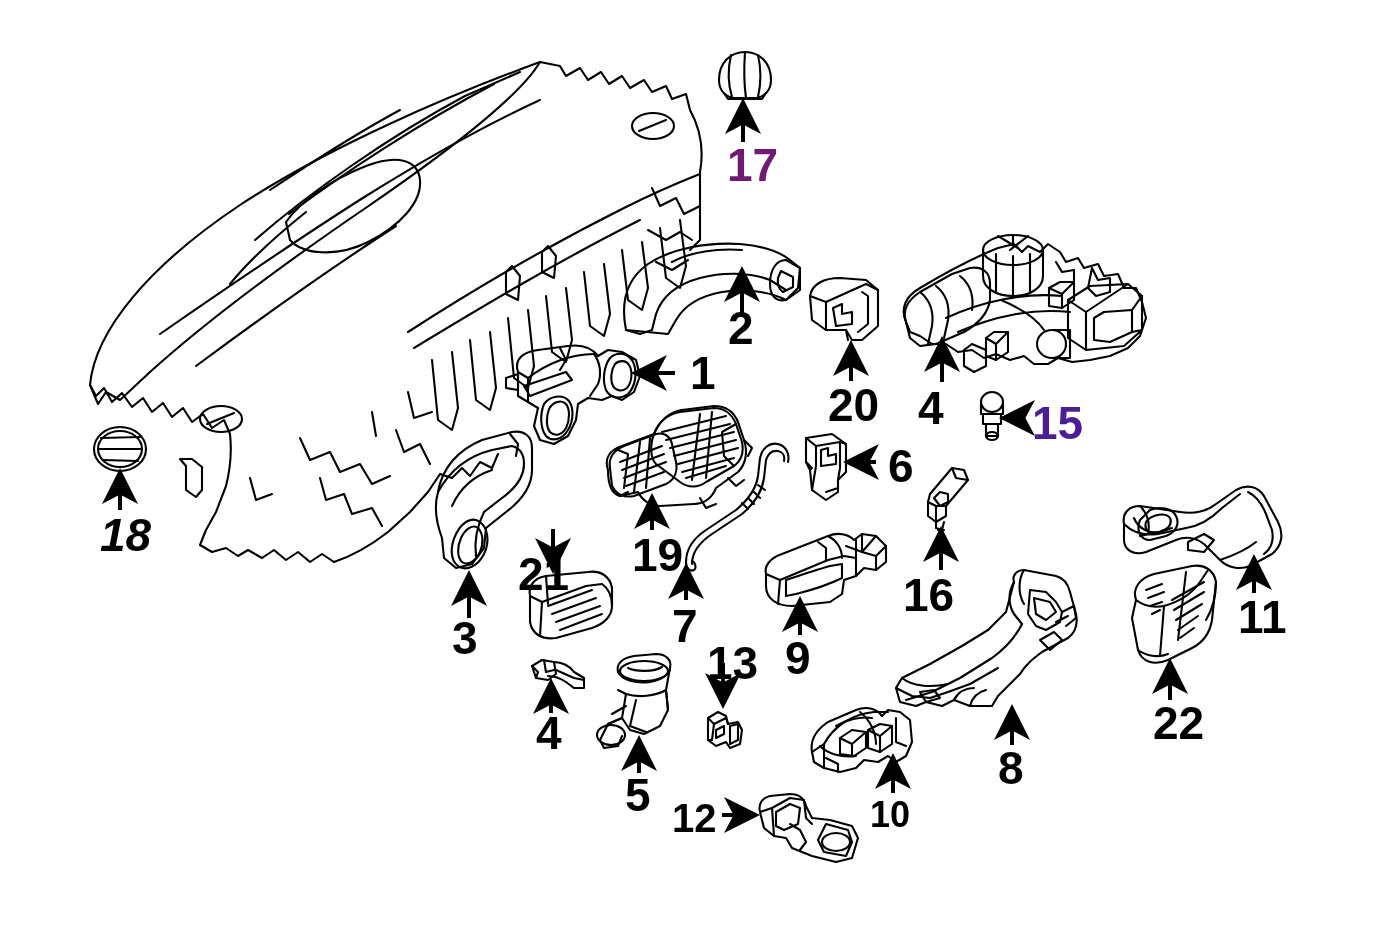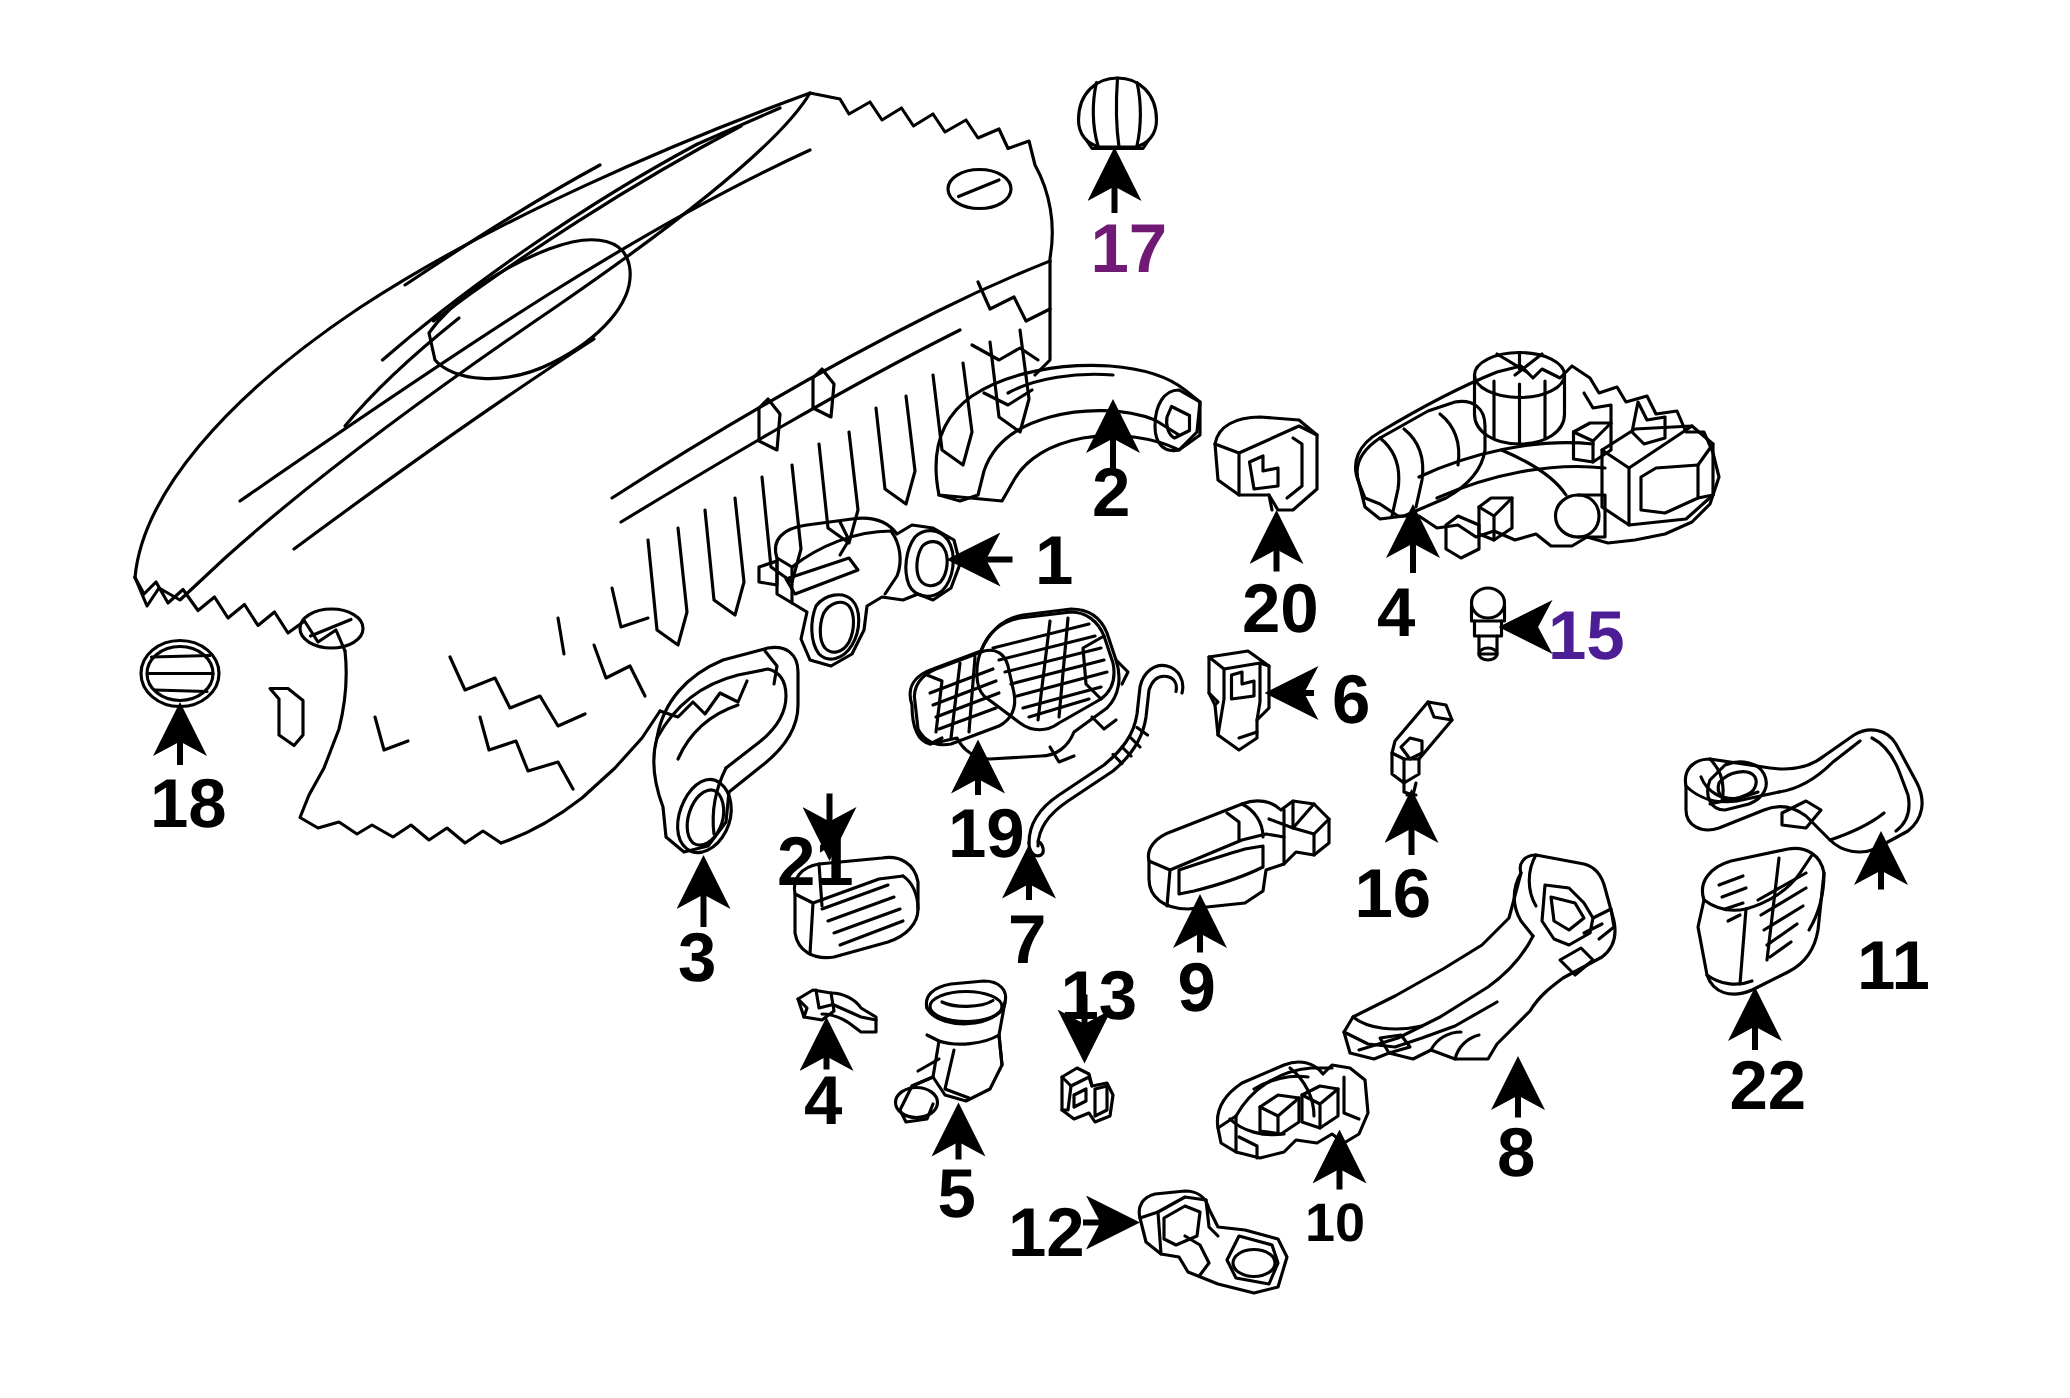--- a/index.html
+++ b/index.html
@@ -474,27 +474,27 @@
       <div class="callout" style="left: 690px; top: 350px; font-size: 46px; color: rgb(0, 0, 0);">1</div>
       <div class="callout" style="left: 728px; top: 305px; font-size: 46px; color: rgb(0, 0, 0);">2</div>
       <div class="callout" style="left: 452px; top: 615px; font-size: 46px; color: rgb(0, 0, 0);">3</div>
       <div class="callout" style="left: 536px; top: 710px; font-size: 46px; color: rgb(0, 0, 0);">4</div>
       <div class="callout" style="left: 625px; top: 772px; font-size: 46px; color: rgb(0, 0, 0);">5</div>
       <div class="callout" style="left: 888px; top: 443px; font-size: 46px; color: rgb(0, 0, 0);">6</div>
       <div class="callout" style="left: 672px; top: 603px; font-size: 46px; color: rgb(0, 0, 0);">7</div>
       <div class="callout" style="left: 998px; top: 745px; font-size: 46px; color: rgb(0, 0, 0);">8</div>
       <div class="callout" style="left: 785px; top: 635px; font-size: 46px; color: rgb(0, 0, 0);">9</div>
       <div class="callout" style="left: 870px; top: 797px; font-size: 36px; color: rgb(0, 0, 0);">10</div>
-      <div class="callout" style="left: 1238px; top: 594px; font-size: 46px; color: rgb(0, 0, 0); margin-top: 26px;">11</div>
-      <div class="callout" style="left: 672px; top: 798px; font-size: 46px; color: rgb(0, 0, 0);">12</div>
+      <div class="callout" style="left: 1238px; top: 594px; font-size: 46px; color: rgb(0, 0, 0);">11</div>
+      <div class="callout" style="left: 672px; top: 798px; font-size: 40px; color: rgb(0, 0, 0);">12</div>
       <div class="callout" style="left: 707px; top: 640px; font-size: 46px; color: rgb(0, 0, 0);">13</div>
       <div class="callout" style="left: 918px; top: 385px; font-size: 46px; color: rgb(0, 0, 0);">4</div>
       <div class="callout" style="left: 1032px; top: 400px; font-size: 46px; color: #4c1d95;">15</div>
       <div class="callout" style="left: 903px; top: 572px; font-size: 46px; color: rgb(0, 0, 0);">16</div>
       <div class="callout" style="left: 727px; top: 142px; font-size: 46px; color: #701a75;">17</div>
-      <div class="callout" style="left: 100px; top: 512px; font-size: 46px; color: rgb(0, 0, 0);">18</div>
+      <div class="callout" style="left: 100px; top: 512px; font-size: 46px; color: rgb(0, 0, 0); font-style: italic;">18</div>
       <div class="callout" style="left: 632px; top: 532px; font-size: 46px; color: rgb(0, 0, 0);">19</div>
       <div class="callout" style="left: 828px; top: 382px; font-size: 46px; color: rgb(0, 0, 0);">20</div>
       <div class="callout" style="left: 518px; top: 507px; font-size: 46px; color: rgb(0, 0, 0); margin-top: 44px;">21</div>
       <div class="callout" style="left: 1153px; top: 700px; font-size: 46px; color: rgb(0, 0, 0);">22</div>
     </div>
 
 </div>
 
 </body></html>

